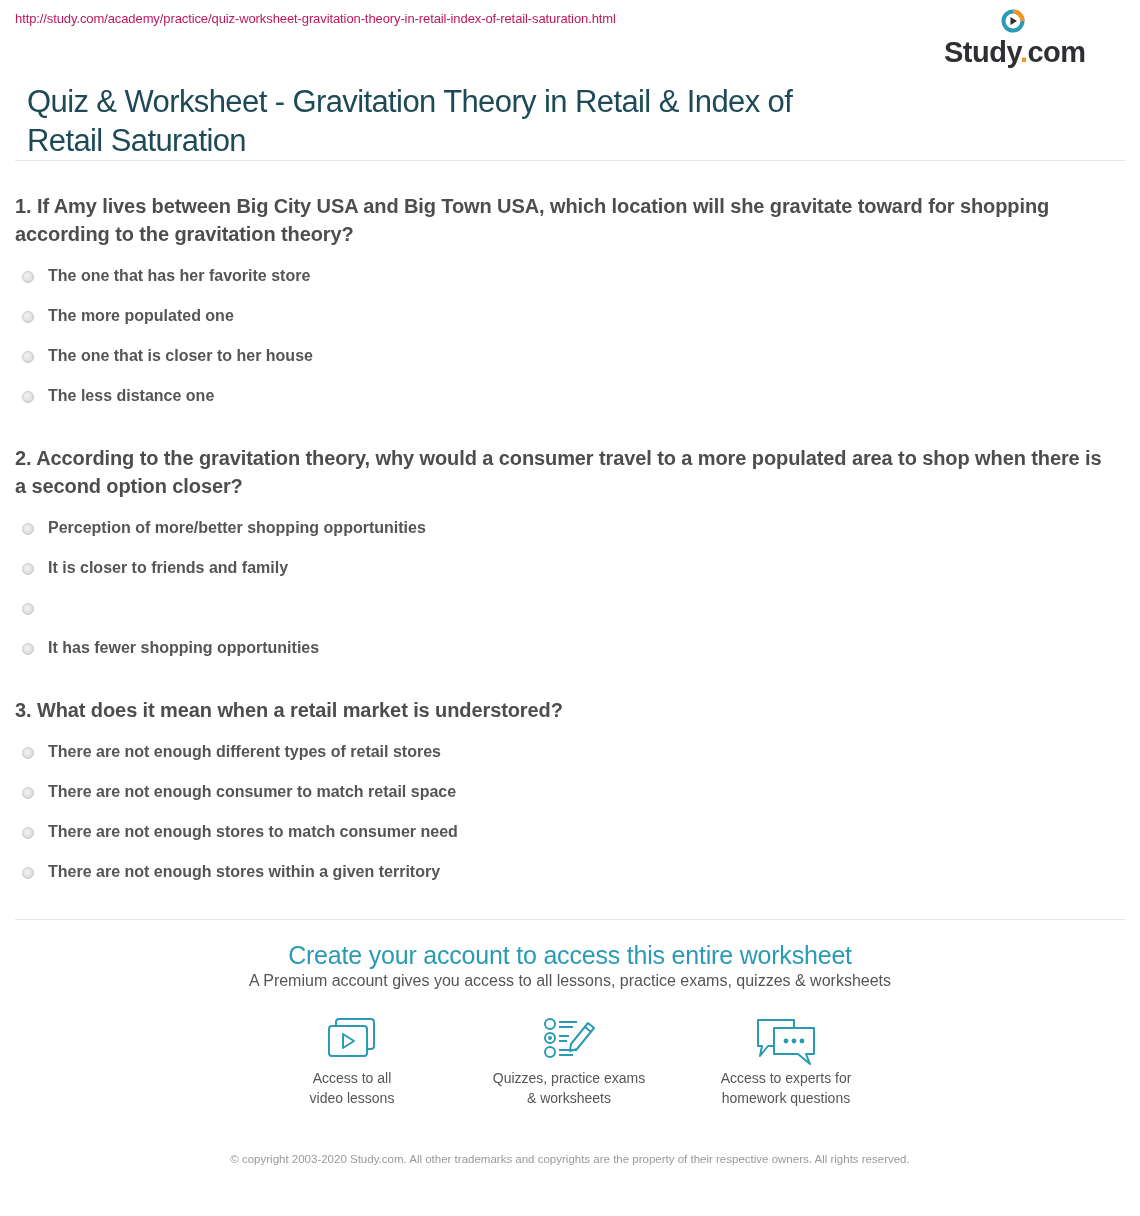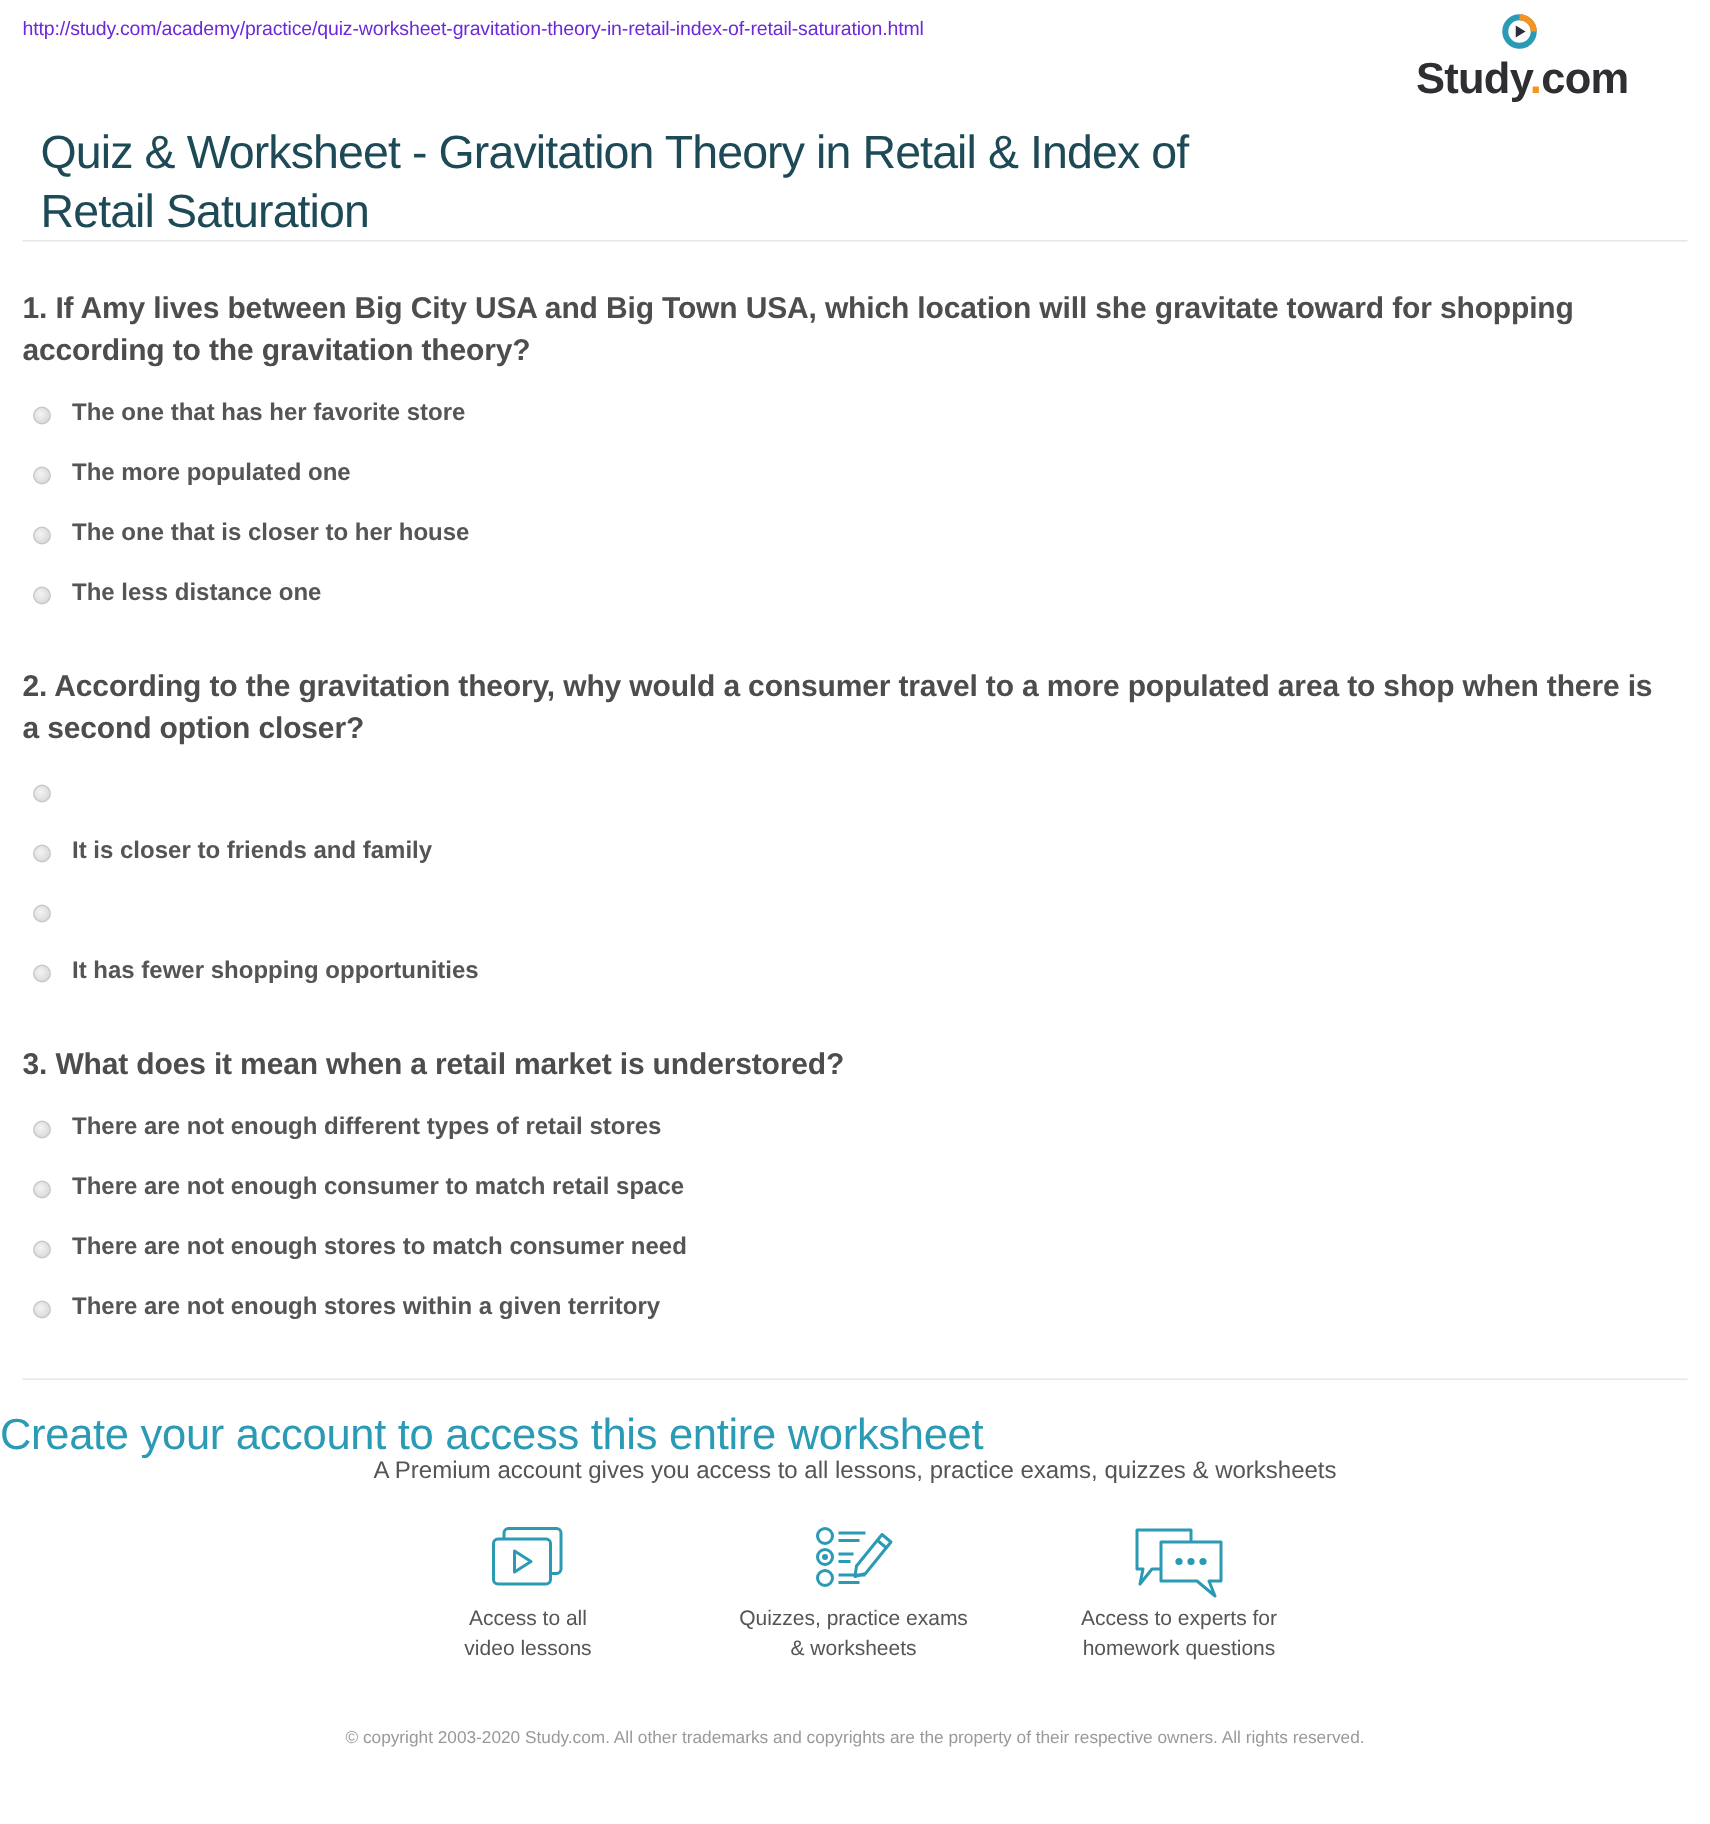--- a/index.html
+++ b/index.html
@@ -1,29 +1,29 @@
 <!DOCTYPE html>
 <html><head>
 <meta charset="utf-8">
 <style>
   html, body { margin:0; padding:0; background:#ffffff; }
   body { width:1140px; height:1216px; position:relative; font-family:"Liberation Sans", "DejaVu Sans", sans-serif; color:#4a4a4a; overflow:hidden; }
-  .url { position:absolute; left:15px; top:11px; font-size:13px; color:#6d28d9; letter-spacing:-0.1px; }
+  .url { position:absolute; left:15px; top:11px; font-size:13px; color:#be185d; letter-spacing:-0.1px; }
   .logo { position:absolute; left:944px; top:9px; display:flex; align-items:center;flex-direction:column; }
   .logo svg { width:24px; height:24px; margin-right:3px; }
   .logo-text { font-size:29px; font-weight:bold; color:#2f2f33; letter-spacing:-0.5px; line-height:30px; }
   .logo-text .dot { color:#f7941d; }
   .title { position:absolute; left:15px; top:70px; width:840px; font-size:31px; line-height:39px; color:#1d4a56; font-weight:normal; letter-spacing:-0.6px; margin:12px; }
   .hr { position:absolute; left:15px; right:15px; height:1px; background:#e6e6e6; }
   .question { position:absolute; left:15px; width:1100px; font-size:20px; line-height:28px; font-weight:bold; color:#4d4d4f; margin:0; letter-spacing:-0.1px; }
   .options { position:absolute; left:22px; margin:0; padding:0; list-style:none;font-weight:bold; }
   .option { height:40px; display:flex; align-items:center; cursor:pointer; }
   .radio { width:10px; height:10px; border-radius:50%; border:1px solid #c8c8c8; background:radial-gradient(circle at 40% 40%, #f4f4f4 0%, #dcdcdc 70%, #cfcfcf 100%); margin-right:14px; margin-top:2px; flex-shrink:0; }
   .opt-label { font-size:16px; color:#555555; }
-  .cta-title { position:absolute; left:0; width:1140px; top:941px; font-size:29px; color:#2a9ab5; font-weight:normal; letter-spacing:-0.2px; }
+  .cta-title { position:absolute; left:0; width:1140px; top:941px; text-align:center; font-size:25px; color:#2a9ab5; font-weight:normal; letter-spacing:-0.2px; }
   .cta-sub { position:absolute; left:0; width:1140px; top:972px; text-align:center; font-size:16px; color:#555555; }
   .feature { position:absolute; top:1016px; width:180px; text-align:center; }
   .feature svg { display:block; margin:0 auto; }
   .feature-label { margin-top:8px; font-size:14px; line-height:20px; color:#555555; }
   .footer { position:absolute; left:210px; width:720px; top:1151px; text-align:center; font-size:11.5px; line-height:17px; color:#999999; }
 </style>
 </head>
 <body>
 
 <div class="url">http://study.com/academy/practice/quiz-worksheet-gravitation-theory-in-retail-index-of-retail-saturation.html</div>
@@ -60,20 +60,21 @@
   <li class="option">
       <span class="radio"></span>
       <span class="opt-label">The less distance one</span>
     </li>
 </ul>
 
 <p class="question" style="top:444px">2. According to the gravitation theory, why would a consumer travel to a more populated area to shop when there is a second option closer?</p>
 <ul class="options" style="top:508px">
   <li class="option">
       <span class="radio"></span>
+      <span class="opt-label">Perception of more/better shopping opportunities</span>
     </li>
   <li class="option">
       <span class="radio"></span>
       <span class="opt-label">It is closer to friends and family</span>
     </li>
   <li class="option">
       <span class="radio"></span>
     </li>
   <li class="option">
       <span class="radio"></span>

